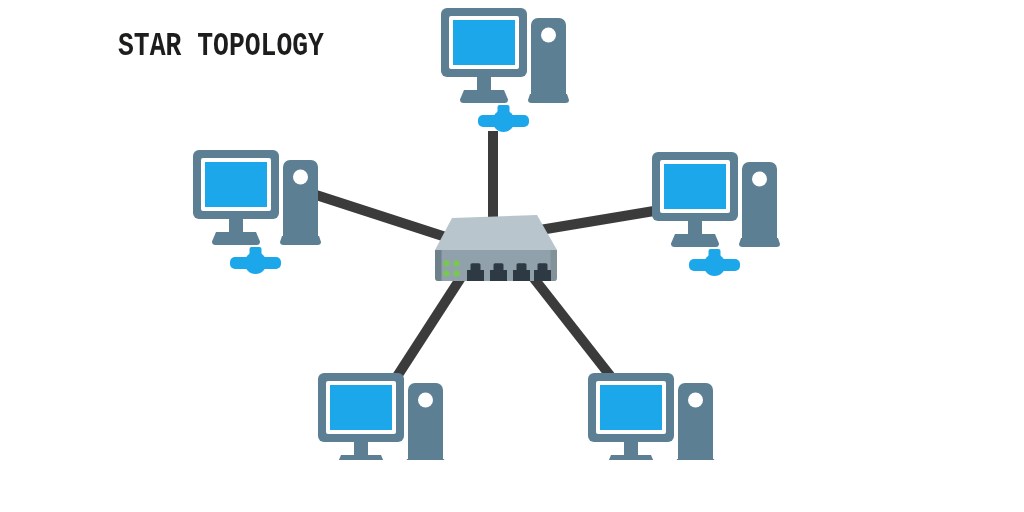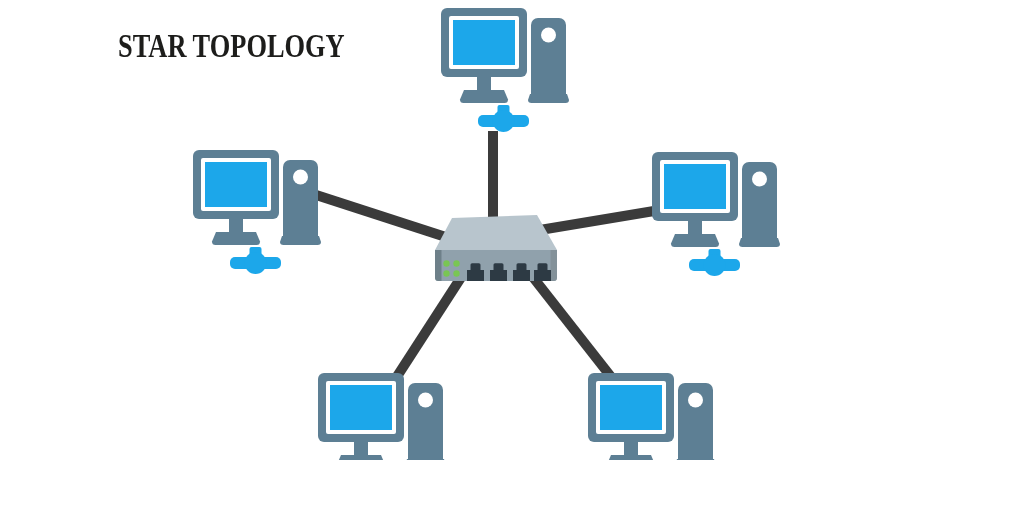--- a/index.html
+++ b/index.html
@@ -1,21 +1,21 @@
 <!DOCTYPE html>
 <html><head>
 <meta charset="utf-8">
 <style>
   html,body{margin:0;padding:0;background:#fff;}
   .stage{
     position:relative;
     width:1024px;height:460px;
     background:var(--background,#fff);
     overflow:hidden;
-    font-family:Liberation Serif, serif;
+    font-family:Liberation Mono, monospace;
   }
   .title{
     position:absolute;
     left:118px;top:30px;
     margin:0;
     font-size:33px;
     line-height:1.0;
     font-weight:bold;
     letter-spacing:0px;
     color:var(--title_color,#1d1d1b);

